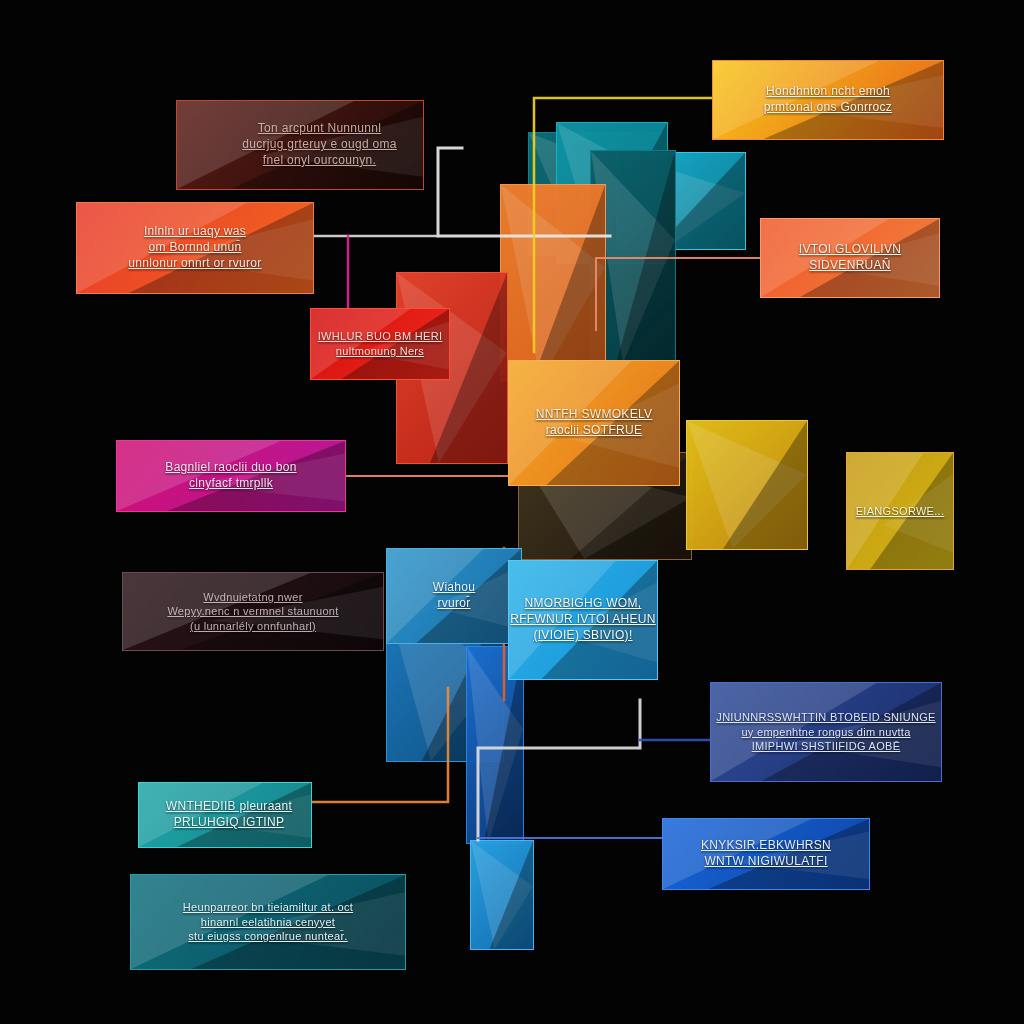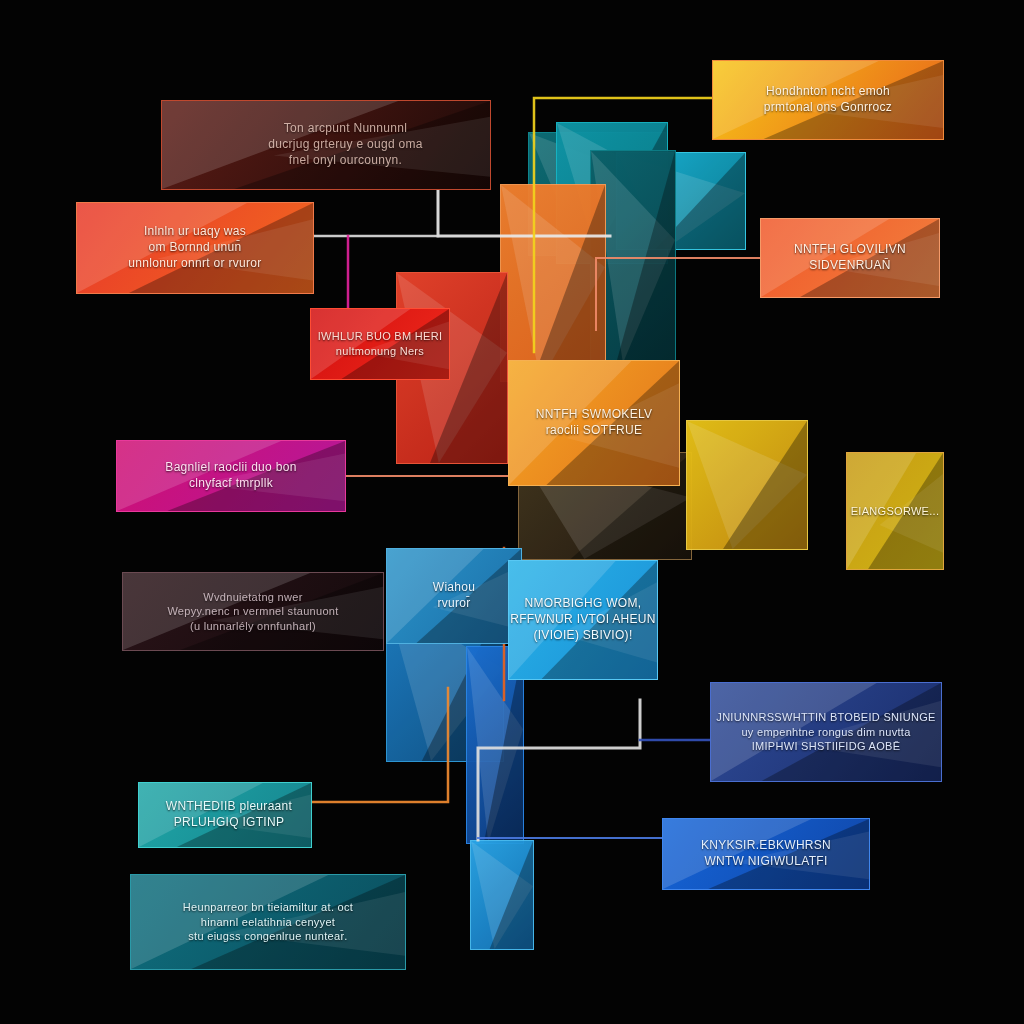--- a/index.html
+++ b/index.html
@@ -11,21 +11,21 @@
   #connectors{position:absolute;left:0;top:0;width:1024px;height:1024px;}
 
   
   .node{position:absolute;box-sizing:border-box;overflow:hidden;}
   .node .facets{position:absolute;inset:0;}
   .node .facets span{position:absolute;display:block;}
   .node .label{position:relative;z-index:5;width:100%;height:100%;
         display:flex;flex-direction:column;align-items:center;justify-content:center;
         text-align:center;padding:6px 10px;box-sizing:border-box;
         color:#f2ece4;text-shadow:0 1px 2px rgba(0,0,0,.75);
-        letter-spacing:.3px;line-height:1.32;}
+        letter-spacing:.3px;line-height:1.32;text-decoration:underline;}
   .node .label .ln{display:block;white-space:nowrap;}
   .deco{position:absolute;overflow:hidden;}
   .deco span{position:absolute;display:block;}
   .t12 .label{font-size:12px;}
   .t11 .label{font-size:11px;}
   .dim .label{color:#e7d9cf;opacity:.82;}
 </style>
 </head>
 <body>
 
@@ -86,21 +86,21 @@
       <path d="M760,258 L596,258 L596,330" fill="none" stroke="#f08a68" stroke-width="2" stroke-linecap="square" stroke-linejoin="miter" opacity="0.92"></path>
       <path d="M346,476 L524,476 L524,400" fill="none" stroke="#f08a68" stroke-width="2" stroke-linecap="square" stroke-linejoin="miter" opacity="0.92"></path>
       <path d="M448,688 L448,802 L312,802" fill="none" stroke="#f08a30" stroke-width="2.5" stroke-linecap="square" stroke-linejoin="miter" opacity="0.92"></path>
       <path d="M504,548 L504,700" fill="none" stroke="#e8621c" stroke-width="2.5" stroke-linecap="square" stroke-linejoin="miter" opacity="0.92"></path>
       <path d="M478,840 L478,748 L640,748 L640,700" fill="none" stroke="#dedede" stroke-width="3" stroke-linecap="square" stroke-linejoin="miter" opacity="0.92"></path>
       <path d="M640,740 L724,740 L724,700" fill="none" stroke="#3350b8" stroke-width="2.5" stroke-linecap="square" stroke-linejoin="miter" opacity="0.92"></path>
       <path d="M478,838 L662,838" fill="none" stroke="#4a78e0" stroke-width="2" stroke-linecap="square" stroke-linejoin="miter" opacity="0.92"></path>
     </svg>
 
   <div id="node-layer">
-      <div class="node t12 dim" style="left: 161px; top: 100px; width: 330px; height: 90px; background: linear-gradient(128deg, rgb(91, 27, 21) 0%, rgb(29, 10, 8) 100%); border: 1px solid rgb(192, 72, 46); padding-left: 39px;">
+      <div class="node t12 dim" style="left: 176px; top: 100px; width: 248px; height: 90px; background: linear-gradient(128deg, rgb(91, 27, 21) 0%, rgb(29, 10, 8) 100%); border: 1px solid rgb(192, 72, 46); padding-left: 39px;">
         <div class="facets">
           <span style="left: 0px; top: 0px; width: 100%; height: 100%; background: rgba(255, 255, 255, 0.15); clip-path: polygon(0px 0px, 72% 0px, 0px 100%);"></span>
           <span style="left: 0px; top: 0px; width: 100%; height: 100%; background: rgba(0, 0, 0, 0.3); clip-path: polygon(100% 0px, 100% 100%, 22% 100%);"></span>
           <span style="left: 0px; top: 0px; width: 100%; height: 100%; background: rgba(255, 255, 255, 0.08); clip-path: polygon(100% 18%, 100% 86%, 34% 62%);"></span>
         </div>
         <div class="label" style="color: rgb(232, 201, 189);">
           <span class="ln">Ton arcpunt Nunnunnl</span>
           <span class="ln">ducrjug grteruy e ougd oma</span>
           <span class="ln">fnel onyl ourcounyn.</span>
         </div>
@@ -128,21 +128,21 @@
           <span class="ln">unnlonur onnrt or rvuror</span>
         </div>
       </div>
       <div class="node t12" style="left: 760px; top: 218px; width: 180px; height: 80px; background: linear-gradient(128deg, rgb(240, 88, 42) 0%, rgb(242, 129, 62) 100%); border: 1px solid rgb(245, 154, 104);">
         <div class="facets">
           <span style="left: 0px; top: 0px; width: 100%; height: 100%; background: rgba(255, 255, 255, 0.15); clip-path: polygon(0px 0px, 72% 0px, 0px 100%);"></span>
           <span style="left: 0px; top: 0px; width: 100%; height: 100%; background: rgba(0, 0, 0, 0.3); clip-path: polygon(100% 0px, 100% 100%, 22% 100%);"></span>
           <span style="left: 0px; top: 0px; width: 100%; height: 100%; background: rgba(255, 255, 255, 0.08); clip-path: polygon(100% 18%, 100% 86%, 34% 62%);"></span>
         </div>
         <div class="label" style="color: rgb(255, 240, 228);">
-          <span class="ln">NNTFH GLOVILIVN</span>
+          <span class="ln">IVTOI GLOVILIVN</span>
           <span class="ln">SIDVENRUAN̄</span>
         </div>
       </div>
       <div class="node t11" style="left: 310px; top: 308px; width: 140px; height: 72px; background: linear-gradient(128deg, rgb(210, 15, 15) 0%, rgb(240, 42, 28) 100%); border: 1px solid rgb(255, 76, 51);">
         <div class="facets">
           <span style="left: 0px; top: 0px; width: 100%; height: 100%; background: rgba(255, 255, 255, 0.15); clip-path: polygon(0px 0px, 72% 0px, 0px 100%);"></span>
           <span style="left: 0px; top: 0px; width: 100%; height: 100%; background: rgba(0, 0, 0, 0.3); clip-path: polygon(100% 0px, 100% 100%, 22% 100%);"></span>
           <span style="left: 0px; top: 0px; width: 100%; height: 100%; background: rgba(255, 255, 255, 0.08); clip-path: polygon(100% 18%, 100% 86%, 34% 62%);"></span>
         </div>
         <div class="label" style="color: rgb(255, 220, 212);">
@@ -165,21 +165,21 @@
         <div class="facets">
           <span style="left: 0px; top: 0px; width: 100%; height: 100%; background: rgba(255, 255, 255, 0.15); clip-path: polygon(0px 0px, 72% 0px, 0px 100%);"></span>
           <span style="left: 0px; top: 0px; width: 100%; height: 100%; background: rgba(0, 0, 0, 0.3); clip-path: polygon(100% 0px, 100% 100%, 22% 100%);"></span>
           <span style="left: 0px; top: 0px; width: 100%; height: 100%; background: rgba(255, 255, 255, 0.08); clip-path: polygon(100% 18%, 100% 86%, 34% 62%);"></span>
         </div>
         <div class="label" style="color: rgb(255, 224, 241);">
           <span class="ln">Bagnliel raoclii duo bon</span>
           <span class="ln">clnyfacf tmrpllk</span>
         </div>
       </div>
-      <div class="node t11" style="left: 846px; top: 452px; width: 98px; height: 118px; background: linear-gradient(128deg, rgb(199, 154, 18) 0%, rgb(207, 181, 22) 100%); border: 1px solid rgb(224, 165, 62);">
+      <div class="node t11" style="left: 846px; top: 452px; width: 108px; height: 118px; background: linear-gradient(128deg, rgb(199, 154, 18) 0%, rgb(207, 181, 22) 100%); border: 1px solid rgb(224, 165, 62);">
         <div class="facets">
           <span style="left: 0px; top: 0px; width: 100%; height: 100%; background: rgba(255, 255, 255, 0.15); clip-path: polygon(0px 0px, 72% 0px, 0px 100%);"></span>
           <span style="left: 0px; top: 0px; width: 100%; height: 100%; background: rgba(0, 0, 0, 0.3); clip-path: polygon(100% 0px, 100% 100%, 22% 100%);"></span>
           <span style="left: 0px; top: 0px; width: 100%; height: 100%; background: rgba(255, 255, 255, 0.08); clip-path: polygon(100% 18%, 100% 86%, 34% 62%);"></span>
         </div>
         <div class="label" style="color: rgb(255, 246, 216);">
           <span class="ln">EIANGSORWE...</span>
         </div>
       </div>
       <div class="node t11 dim" style="left: 122px; top: 572px; width: 262px; height: 79px; background: linear-gradient(128deg, rgb(42, 19, 24) 0%, rgb(20, 10, 12) 100%); border: 1px solid rgb(107, 74, 82);">

